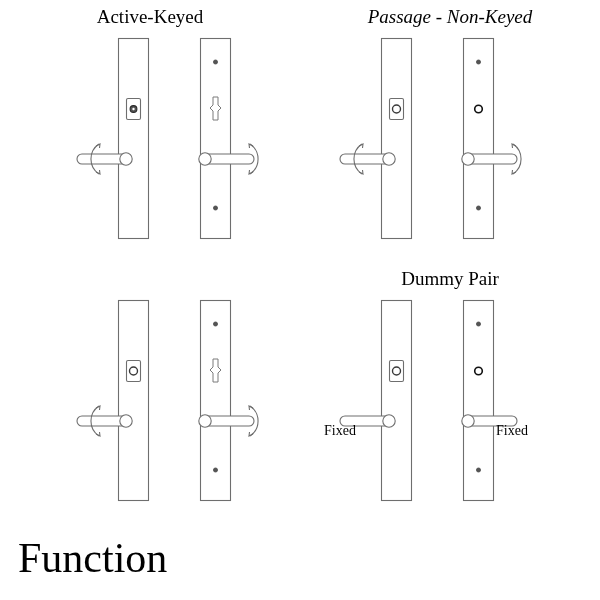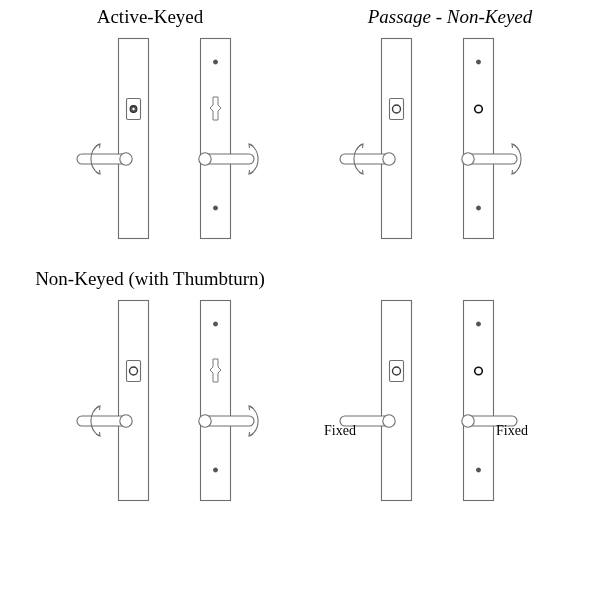--- a/index.html
+++ b/index.html
@@ -168,21 +168,20 @@
         <path class="lever" d="M 169 122 L 212 122 A 5 5 0 0 1 212 132 L 169 132 A 5 5 0 0 1 169 122 Z"></path>
         <circle class="hub" cx="168" cy="127" r="6.2"></circle>
         <path class="arc" d="M 213 112 A 18 18 0 0 1 213 142"></path>
         <path class="arc" d="M 216 114 L 212 112 L 212.5 116"></path>
         <path class="arc" d="M 216 140 L 212 142 L 212.5 138"></path>
       </svg>
     </div>
   </div>
 
   <div class="group" style="left:0px; top:268px; width:300px; height:250px;">
-    <div class="group-title">Non-Keyed (with Thumbturn)</div>
     <div class="svg-wrap">
       <svg width="300" height="215" viewBox="0 0 300 215">
         <rect class="plate" x="118.5" y="6.5" width="30" height="200"></rect>
         <rect class="cylbox" x="126.5" y="66.5" width="14" height="21" rx="1.5"></rect>
         <circle class="ring" cx="133.5" cy="77" r="4"></circle>
         <path class="lever" d="M 82 122 L 125 122 A 5 5 0 0 1 125 132 L 82 132 A 5 5 0 0 1 82 122 Z"></path>
         <circle class="hub" cx="126" cy="127" r="6.2"></circle>
         <path class="arc" d="M 99 112 A 18 18 0 0 0 99 142"></path>
         <path class="arc" d="M 96 114 L 100 112 L 99.5 116"></path>
         <path class="arc" d="M 96 140 L 100 142 L 99.5 138"></path>
@@ -194,34 +193,36 @@
         <path class="lever" d="M 206 122 L 249 122 A 5 5 0 0 1 249 132 L 206 132 A 5 5 0 0 1 206 122 Z"></path>
         <circle class="hub" cx="205" cy="127" r="6.2"></circle>
         <path class="arc" d="M 250 112 A 18 18 0 0 1 250 142"></path>
         <path class="arc" d="M 253 114 L 249 112 L 249.5 116"></path>
         <path class="arc" d="M 253 140 L 249 142 L 249.5 138"></path>
       </svg>
     </div>
   </div>
 
   <div class="group" style="left:300px; top:268px; width:300px; height:250px;">
+    <div class="group-title">Dummy Pair</div>
     <div class="svg-wrap">
       <svg width="300" height="215" viewBox="0 0 300 215">
         <rect class="plate" x="81.5" y="6.5" width="30" height="200"></rect>
         <rect class="cylbox" x="89.5" y="66.5" width="14" height="21" rx="1.5"></rect>
         <circle class="ring" cx="96.5" cy="77" r="4"></circle>
         <path class="lever" d="M 45 122 L 88 122 A 5 5 0 0 1 88 132 L 45 132 A 5 5 0 0 1 45 122 Z"></path>
         <circle class="hub" cx="89" cy="127" r="6.2"></circle>
 
         <rect class="plate" x="163.5" y="6.5" width="30" height="200"></rect>
         <circle class="screw" cx="178.5" cy="30" r="2.1"></circle>
         <circle class="screw" cx="178.5" cy="176" r="2.1"></circle>
         <circle class="ring-small" cx="178.5" cy="77" r="3.8"></circle>
         <path class="lever" d="M 169 122 L 212 122 A 5 5 0 0 1 212 132 L 169 132 A 5 5 0 0 1 169 122 Z"></path>
         <circle class="hub" cx="168" cy="127" r="6.2"></circle>
       </svg>
     </div>
     <div class="fixed-label" style="left:24px; top:152px;">Fixed</div>
     <div class="fixed-label" style="left:196px; top:152px;">Fixed</div>
   </div>
 
+  <div class="sheet-title">Function</div>
 
 </div>
 
 </body></html>

